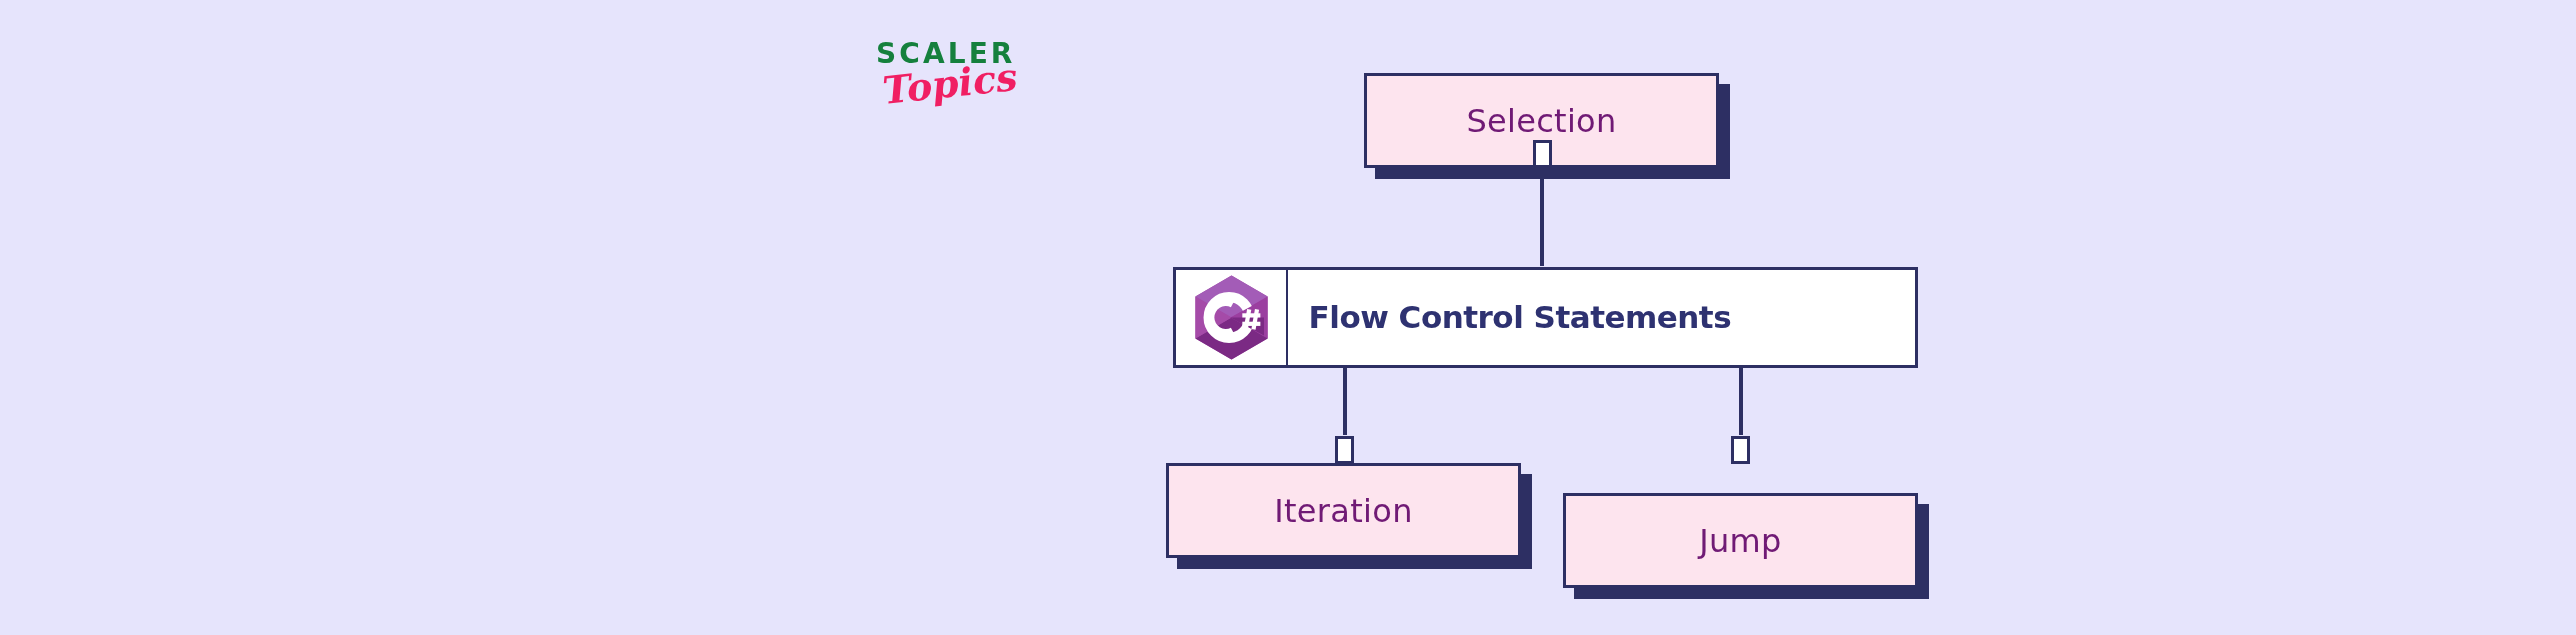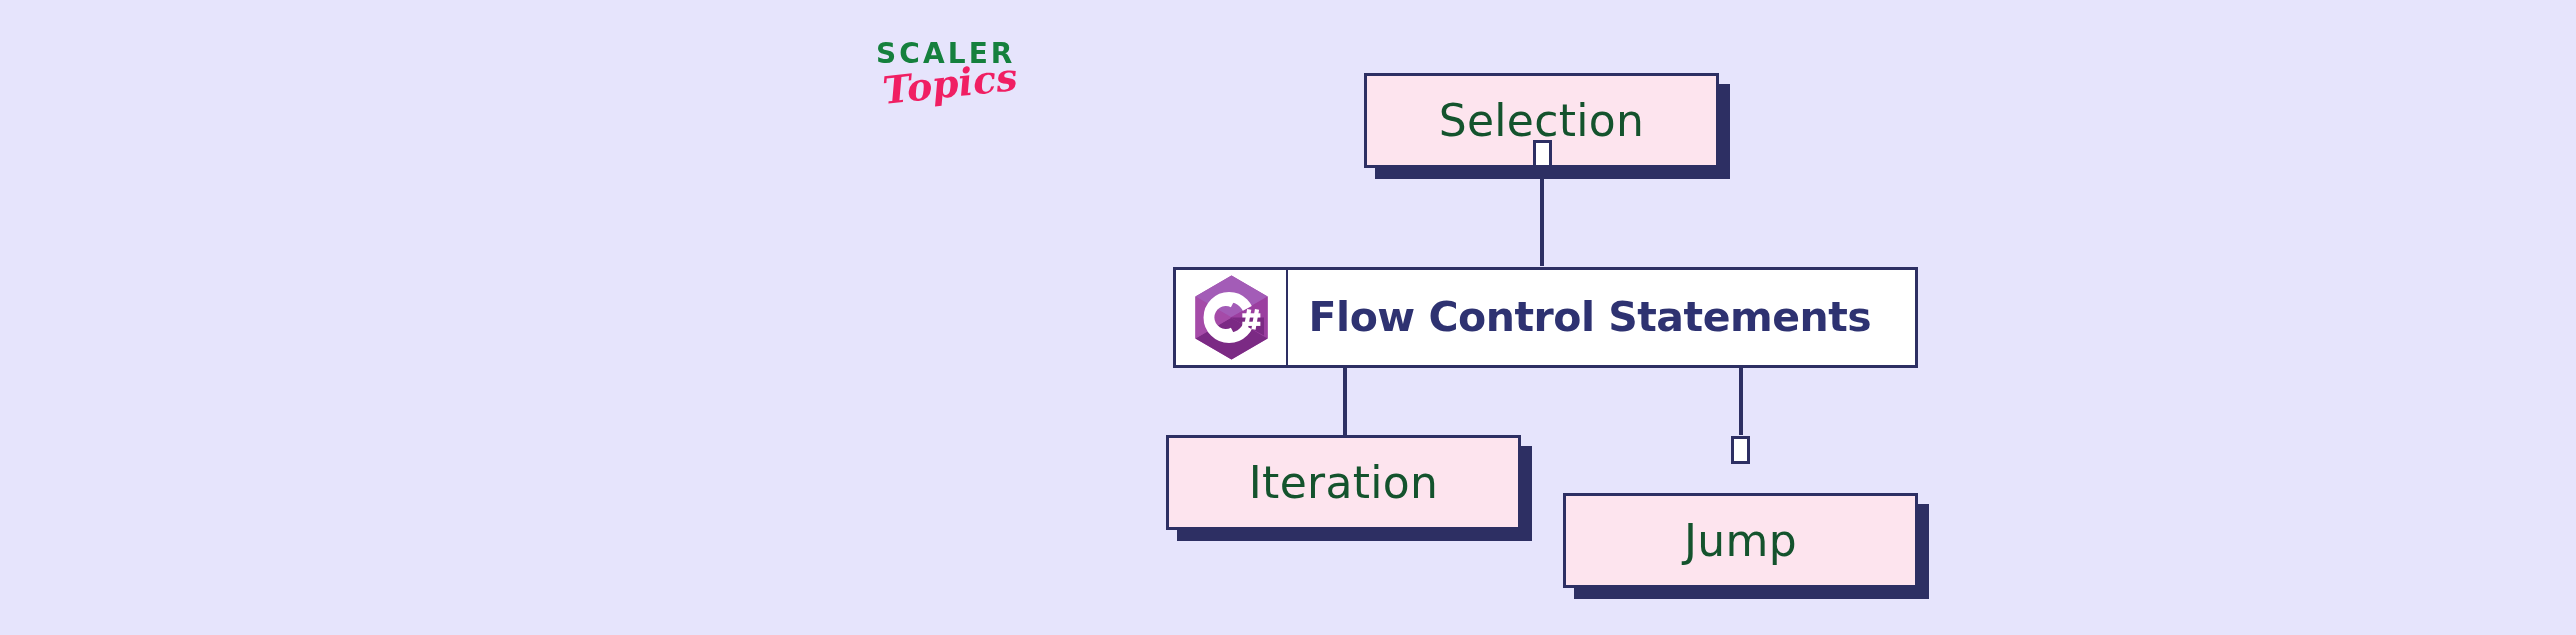--- a/index.html
+++ b/index.html
@@ -46,30 +46,30 @@
     align-items:center;
     justify-content:center;
   }
   .pinkbox .shadow {
     position:absolute;
     background:#2D2F63;
     z-index:-1;
   }
   .pinkbox .label {
     font-family:"DejaVu Sans","Liberation Sans",sans-serif;
-    font-size:44px;
-    color:#14532d;
+    font-size:32px;
+    color:#701a75;
     letter-spacing:0.3px;
     line-height:1;
     white-space:nowrap;
   }
 
   
   #box-selection { left:1364px; top:73px; width:355px; height:95px; }
-  #box-iteration { left:1166px; top:435px; width:355px; height:95px; }
+  #box-iteration { left:1166px; top:463px; width:355px; height:95px; }
   #box-jump      { left:1563px; top:463px; width:355px; height:95px;margin-top:30px; }
 
   .shadow-sel  { left:8.2px;  top:8.2px; width:355px; height:95px; }
 
   
   #box-main {
     position:absolute;
     left:1173px; top:267px;
     width:745px; height:101px;
     background:#FFFFFF;
@@ -89,21 +89,21 @@
   .main-title-cell {
     flex:1 1 auto;
     display:flex;
     align-items:center;
     padding-left:20.6px;
     background:#FFFFFF;
   }
   .main-title {
     font-family:"DejaVu Sans","Liberation Sans",sans-serif;
     font-weight:bold;
-    font-size:41px;
+    font-size:31px;
     color:#2E3271;
     letter-spacing:-0.5px;
     line-height:1;
     white-space:nowrap;
   }
   .csharp-svg { display:block; width:77px; height:87px; }
 
   
   .conn-line {
     position:absolute;

